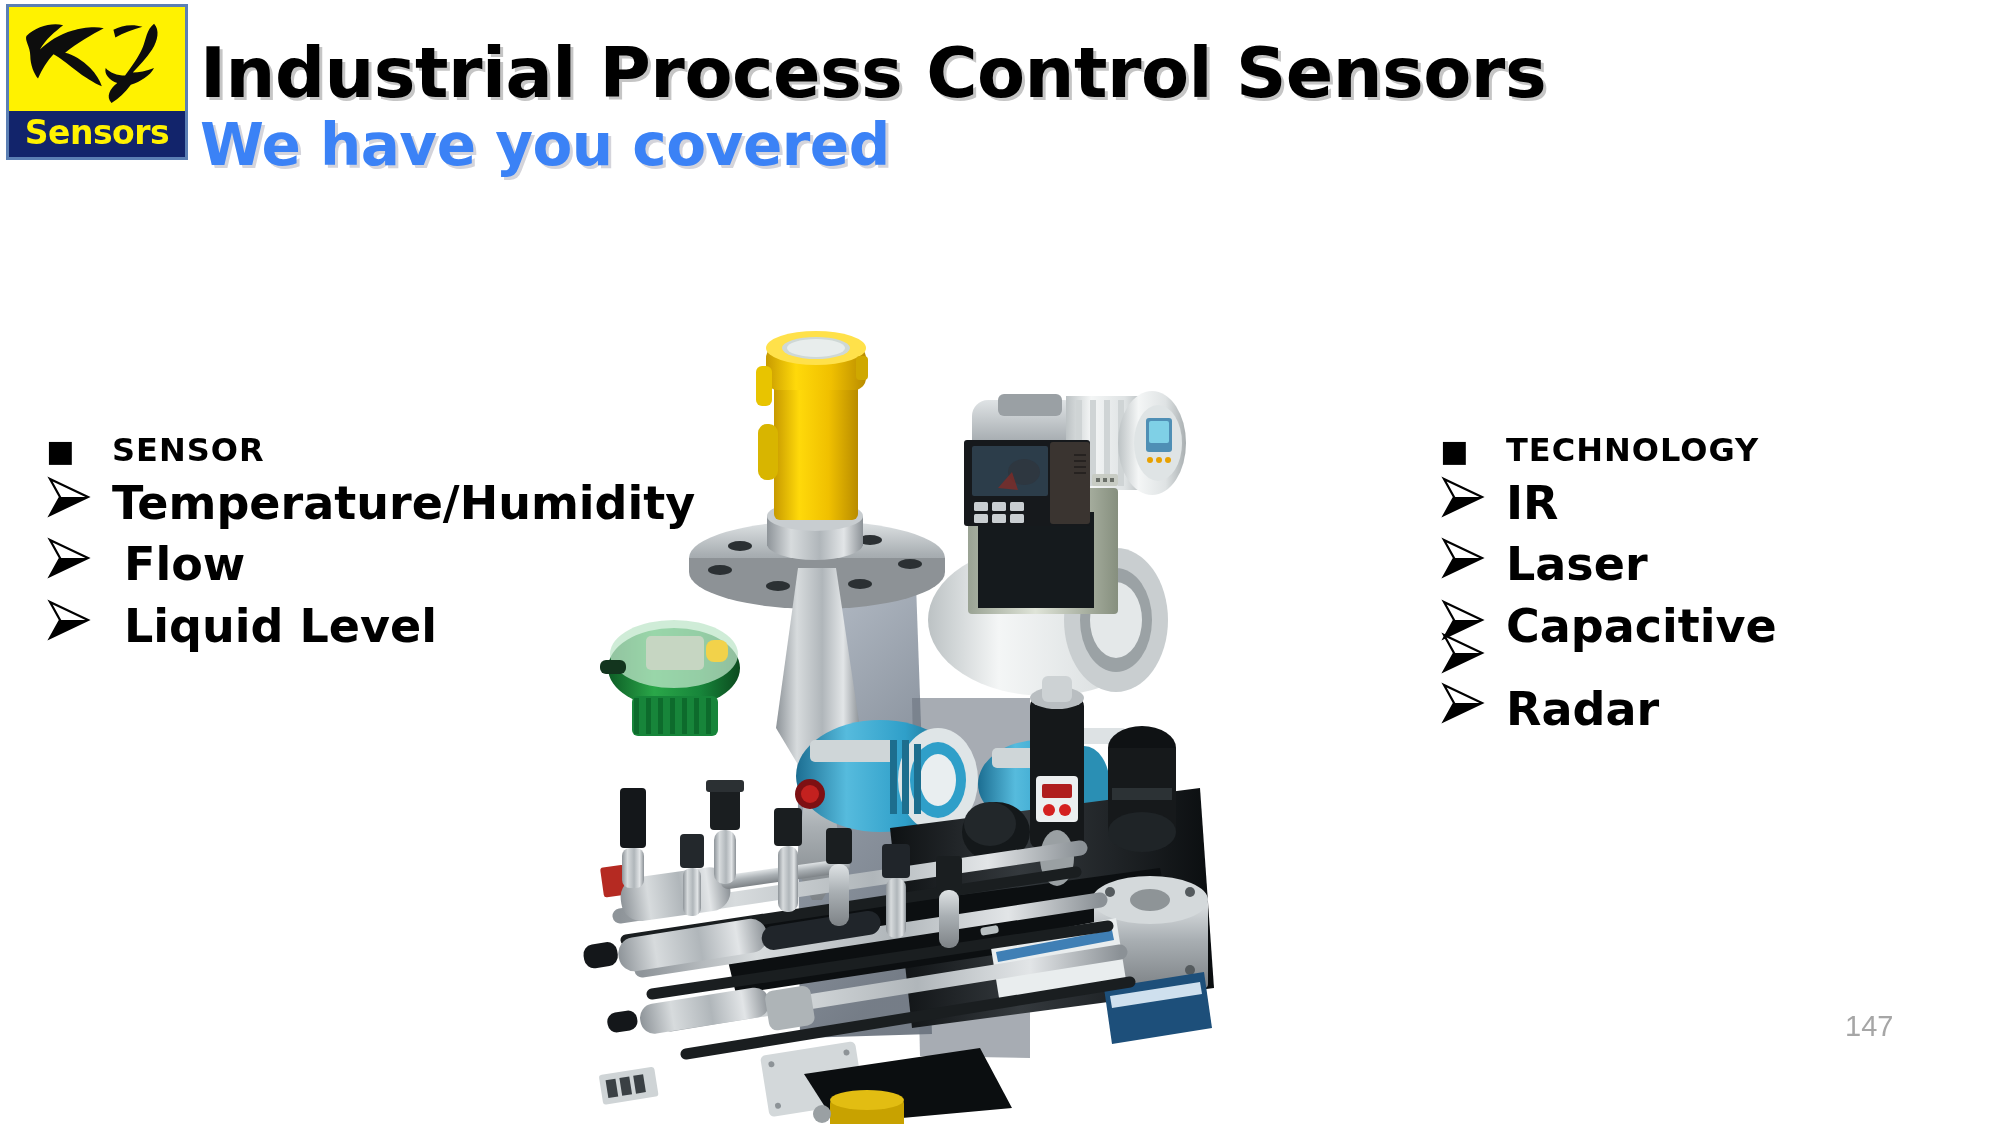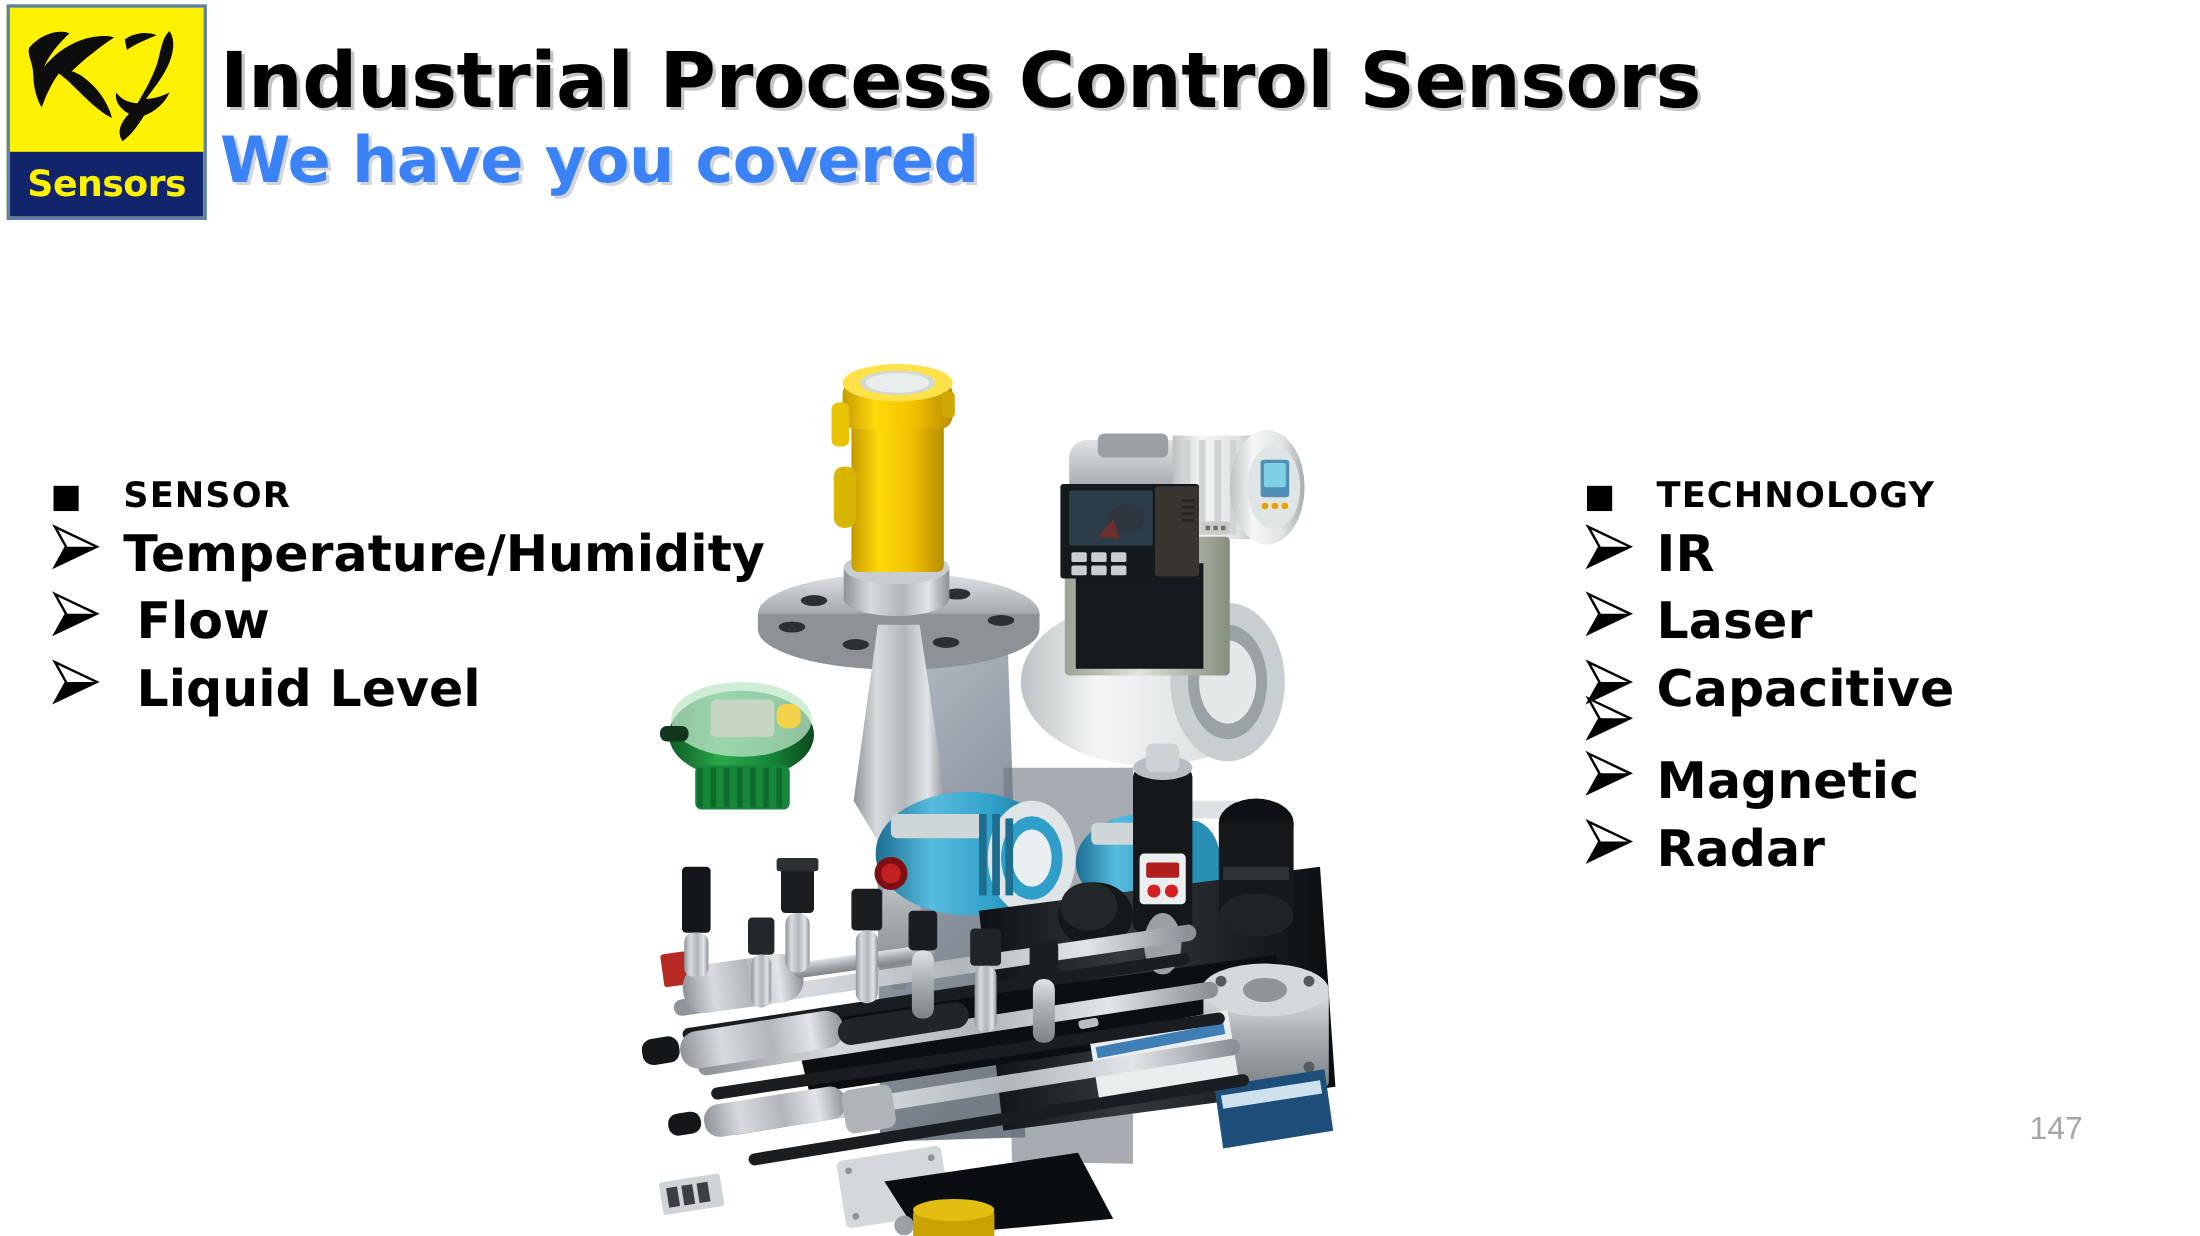--- a/index.html
+++ b/index.html
@@ -10,21 +10,21 @@
   body {
     width: 2000px; height: 1124px;
     position: relative; overflow: hidden;
     font-family: "Liberation Sans", sans-serif;
     -webkit-font-smoothing: antialiased;
   }
 
   
   #logo {
     position: absolute; left: 6px; top: 4px;
-    width: 182px; height: 196px;
+    width: 182px; height: 156px;
     border: 3px solid #5b7fb4;
     box-sizing: border-box;
     background: #fff200;
     overflow: hidden;
   }
   #logo-mark {
     position: absolute; left: 0; top: 0;
     width: 100%; height: 69%;
     background: #fff200;
   }
@@ -236,29 +236,20 @@
 
   <div class="bullet-row">
     <span class="marker arrow">
       <svg width="46" height="44" viewBox="0 0 46 44" aria-hidden="true">
         <path d="M4 4 L42 22 L4 40 L14 22 Z" fill="#ffffff" stroke="#000000" stroke-width="2.2"></path>
         <path d="M4 40 L42 22 L14 22 Z" fill="#000000"></path>
       </svg>
     </span>
   </div>
 
-  <div class="bullet-row">
-    <span class="marker arrow">
-      <svg width="46" height="44" viewBox="0 0 46 44" aria-hidden="true">
-        <path d="M4 4 L42 22 L4 40 L14 22 Z" fill="#ffffff" stroke="#000000" stroke-width="2.2"></path>
-        <path d="M4 40 L42 22 L14 22 Z" fill="#000000"></path>
-      </svg>
-    </span>
-    <span class="bullet-text indent-1">Magnetic</span>
-  </div>
 
   <div class="bullet-row">
     <span class="marker arrow">
       <svg width="46" height="44" viewBox="0 0 46 44" aria-hidden="true">
         <path d="M4 4 L42 22 L4 40 L14 22 Z" fill="#ffffff" stroke="#000000" stroke-width="2.2"></path>
         <path d="M4 40 L42 22 L14 22 Z" fill="#000000"></path>
       </svg>
     </span>
     <span class="bullet-text indent-1">Radar</span>
   </div>

